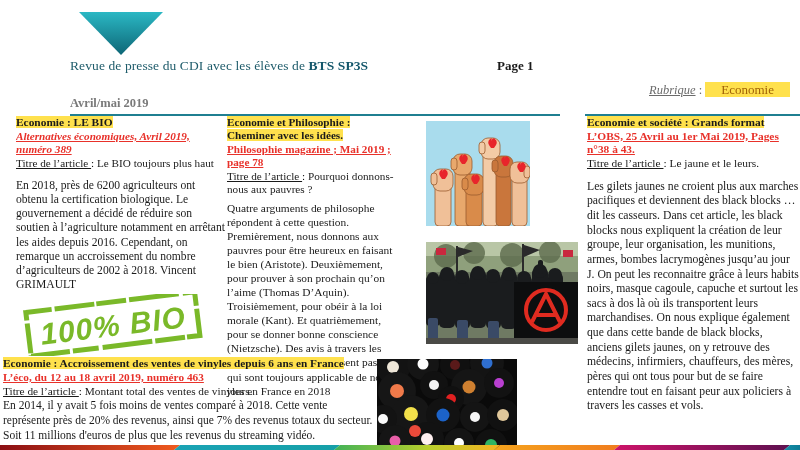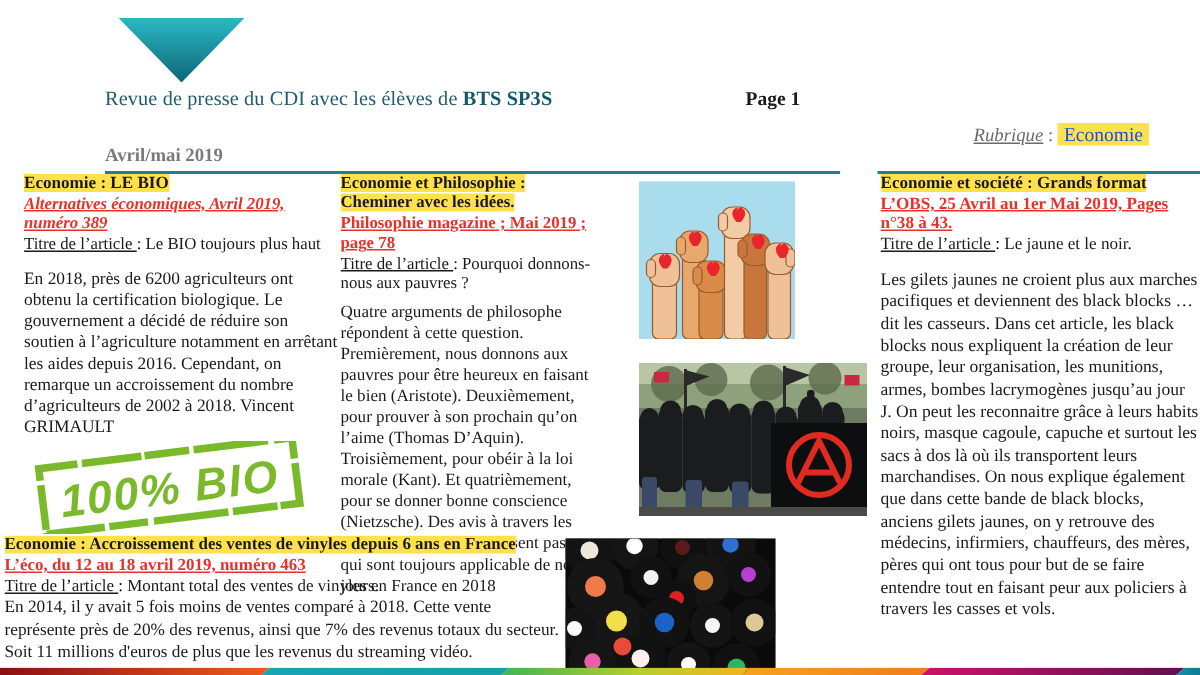--- a/index.html
+++ b/index.html
@@ -26,21 +26,21 @@
   .page-num{
     position:absolute;left:497px;top:46px;
     font-size:13px;font-weight:bold;color:#1a1a1a;white-space:nowrap;
   }
   .rubrique{
     position:absolute;left:649px;top:70px;
     font-size:12.5px;color:#6b6b6b;white-space:nowrap;
   }
   .rubrique .lab{font-style:italic;text-decoration:underline;margin-top:16px;}
   .rubrique .val{
-    background:#ffe14d;color:#1d4ed8;font-size:13px;padding:0 4px;
+    background:#ffe14d;color:#a16207;font-size:13px;padding:0 16px;
   }
   .date-line{
     position:absolute;left:70px;top:84px;
     font-size:12.5px;font-weight:bold;color:#7a7a7a;white-space:nowrap;
   }
 
   
   .rule{position:absolute;background:#1f7f91;height:2px;}
   .rule-a{left:70px;top:102px;width:490px;}
   .rule-b{left:585px;top:102px;width:215px;}
@@ -270,21 +270,21 @@
   </div>
 
   <div class="block col3">
     <div>
       <span class="hl">Economie et société : Grands format</span>
     </div>
     <div>
       <span class="src noital">L’OBS, 25 Avril au 1er Mai 2019, Pages n°38 à 43.</span>
     </div>
     <div>
-      <span class="titlelab">Titre de l’article </span><span>: </span><span class="titleval">Le jaune et le noir</span><span>.</span>
+      <span class="titlelab">Titre de l’article </span><span>: </span><span class="titleval">Le jaune et le leurs</span><span>.</span>
     </div>
     <div class="para body-txt">Les gilets jaunes ne croient plus aux marches pacifiques et deviennent des black blocks … dit les casseurs.
 Dans cet article, les black blocks nous expliquent la création de leur groupe, leur organisation, les munitions, armes, bombes lacrymogènes jusqu’au jour J.
 On peut les reconnaitre grâce à leurs habits noirs, masque cagoule, capuche et surtout les sacs à dos là où ils transportent leurs marchandises. On nous explique également que dans cette bande de black blocks, anciens gilets jaunes, on y retrouve des médecins, infirmiers, chauffeurs, des mères, pères qui ont tous pour but de se faire entendre tout en faisant peur aux policiers à travers les casses et vols.</div>
   </div>
 
   <div class="block colv">
     <div>
       <span class="hl">Economie : Accroissement des ventes de vinyles depuis 6 ans en France</span>
     </div>

